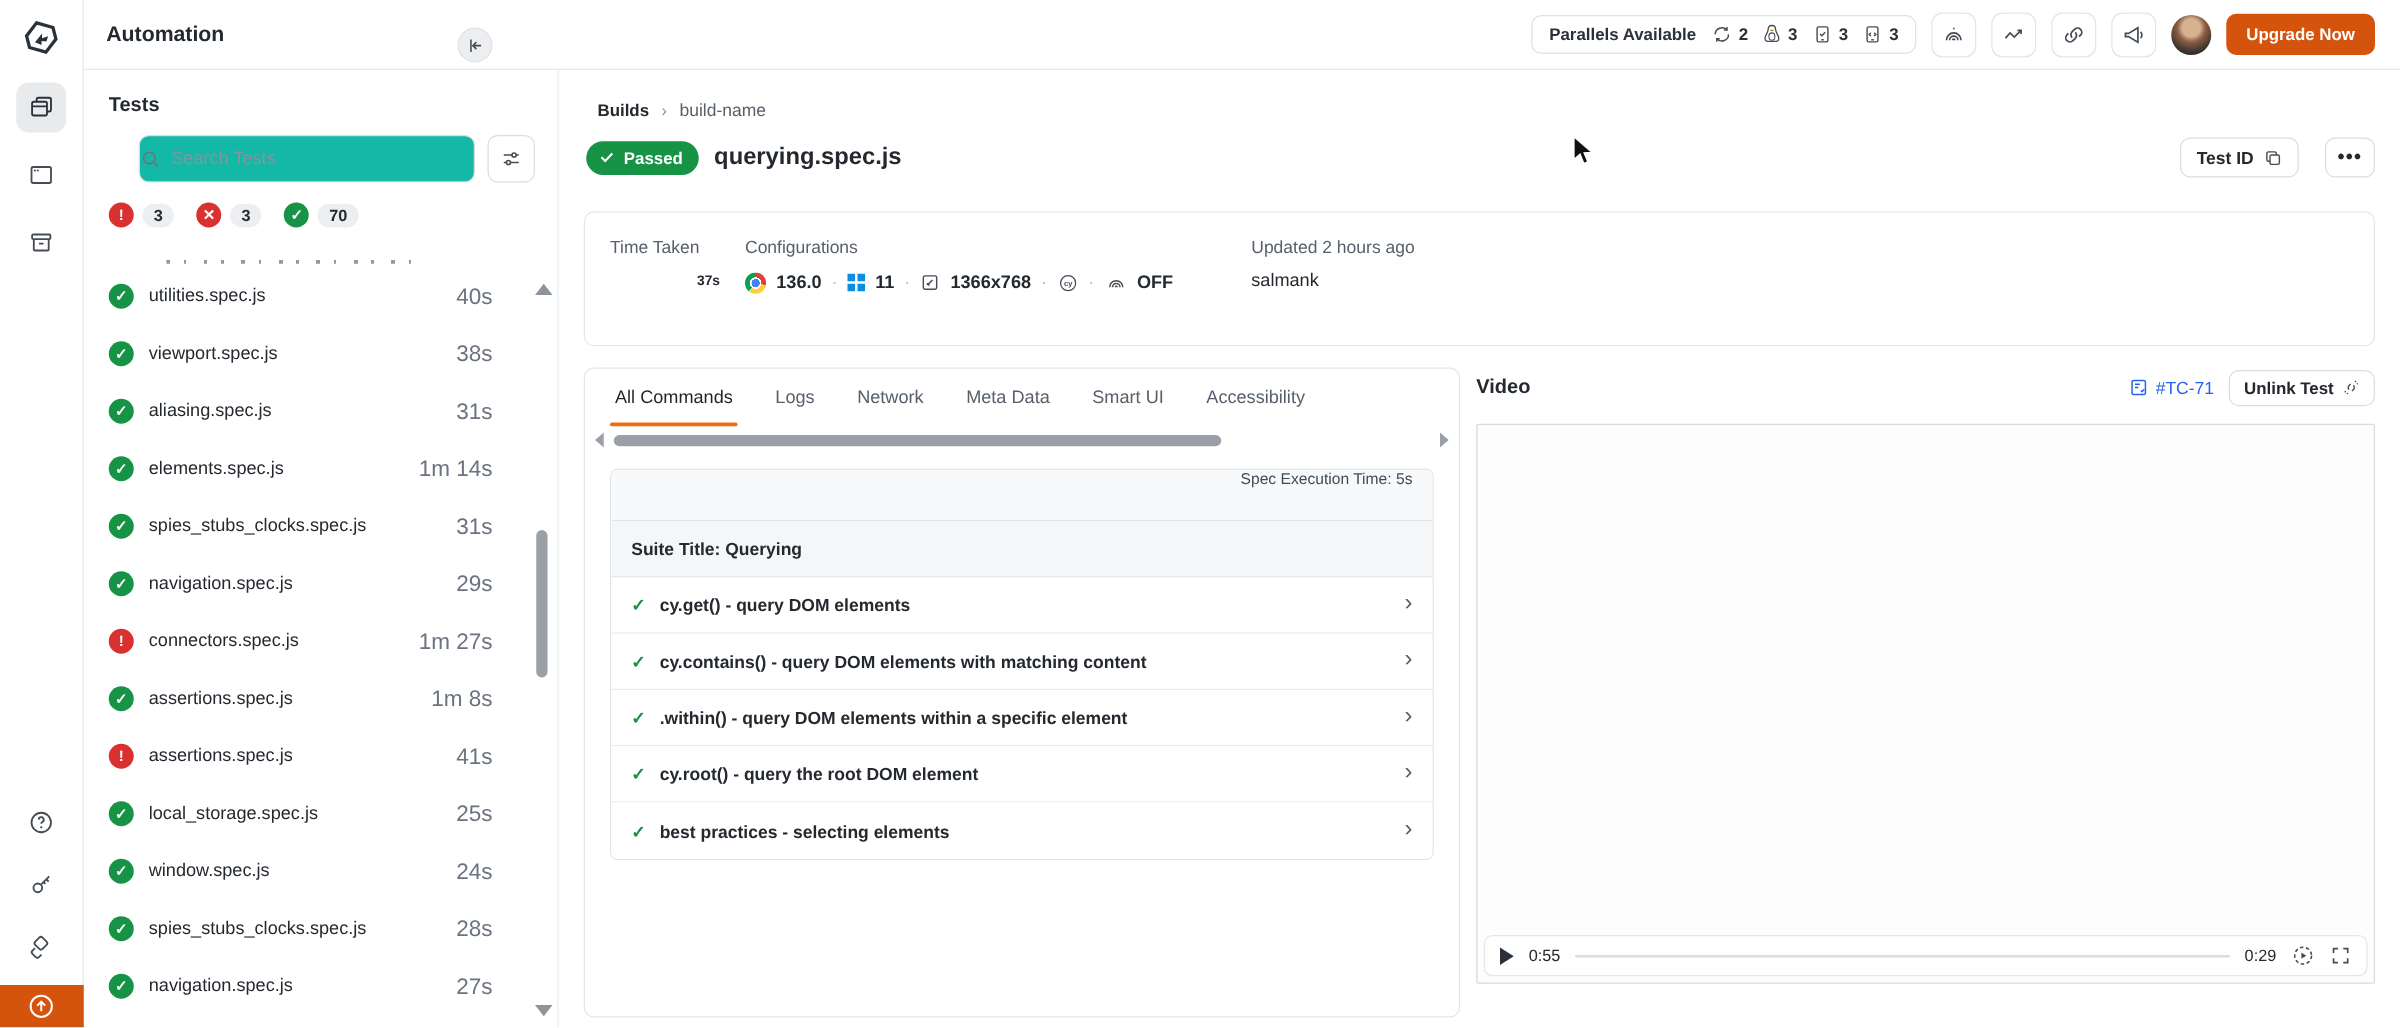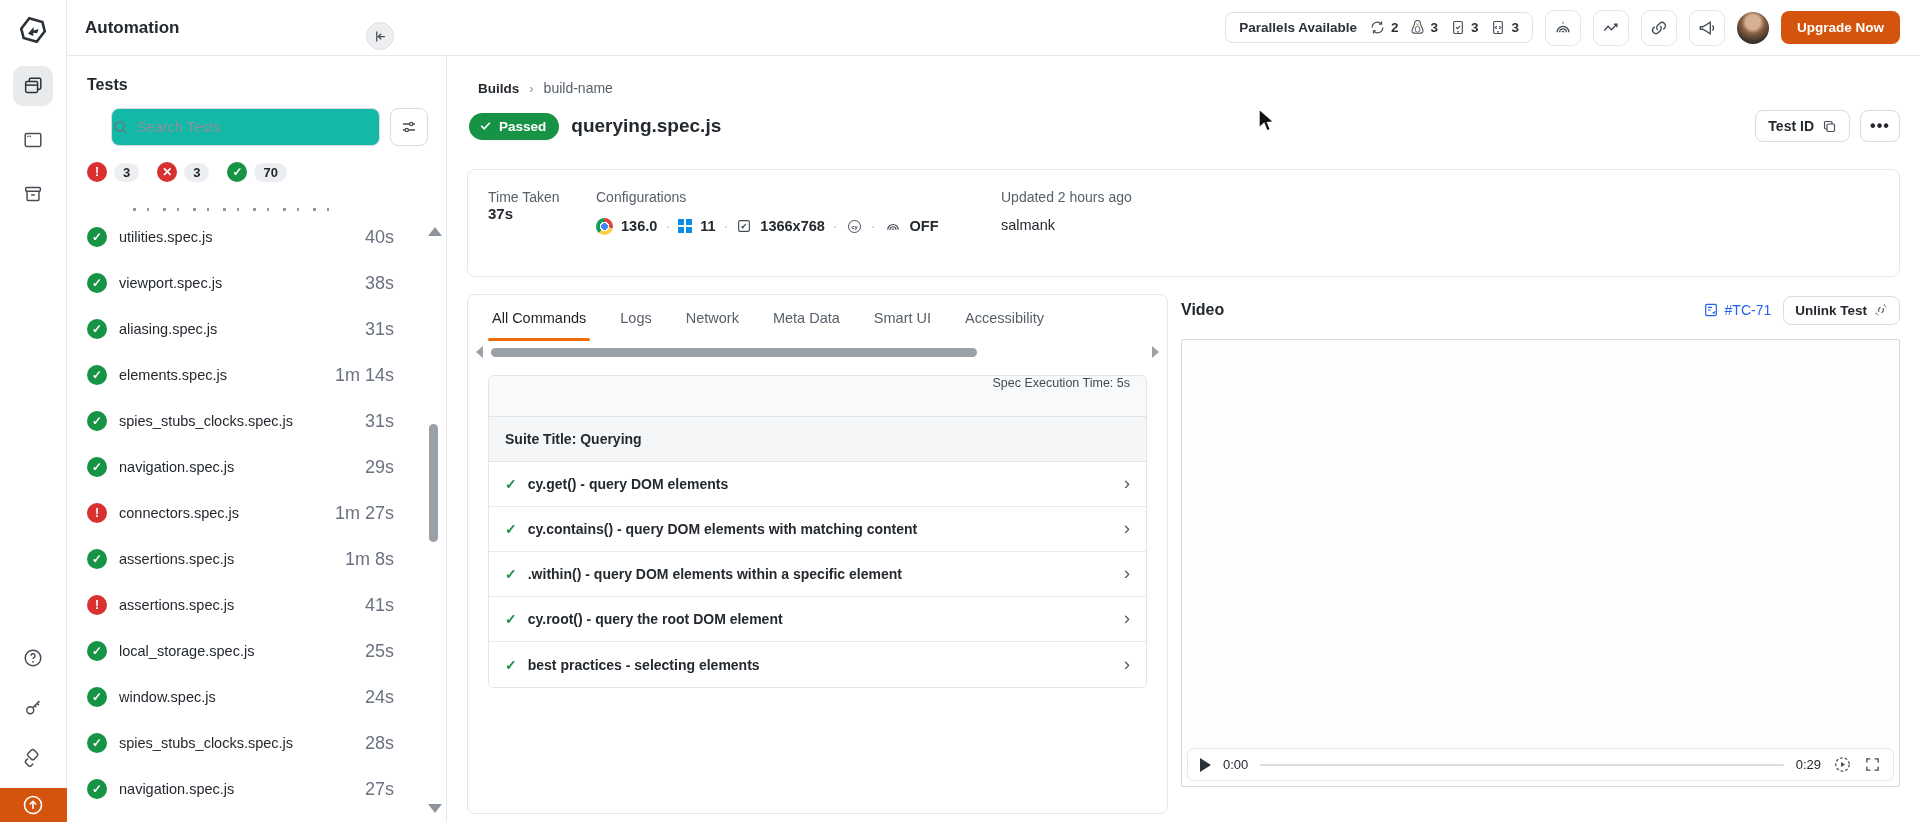--- a/index.html
+++ b/index.html
@@ -82,31 +82,31 @@
   .content { position:absolute; left:447px; top:56px; right:0; bottom:0; background:#fff; padding:22px 20px 0 20px; overflow:hidden; }
   .breadcrumb { margin-left:11px; display:flex; align-items:center; gap:10px; height:20px; }
   .bc-root { font-size:13.5px; font-weight:700; color:#24292f; cursor:pointer; }
   .bc-sep { color:#8a929c; font-size:13px; }
   .bc-current { font-size:14px; color:#57606a; }
 
   .title-row { margin-top:10px; margin-left:2px; height:36px; display:flex; align-items:center; gap:12px; }
   .status-badge { background:#179346; color:#fff; font-size:13.5px; font-weight:700; border-radius:15px;
                   padding:6px 13px 6px 10px; display:flex; align-items:flex-start; gap:7px; }
   .page-title { font-size:19px; font-weight:700; }
-  .title-actions { margin-left:auto; display:flex; gap:10px; }
+  .title-actions { margin-left:auto; display:flex; gap:21px; }
   .tid-btn { border:1px solid #d9dde2; background:#fff; border-radius:8px; padding:7px 12px; font-size:14px; font-weight:600;
              display:flex; align-items:center; gap:8px; cursor:pointer; font-family:inherit; color:#24292f; }
   .more-btn { border:1px solid #d9dde2; background:#fff; border-radius:8px; width:40px; display:flex; align-items:center;
               justify-content:center; cursor:pointer; font-size:16px; font-weight:700; color:#24292f; letter-spacing:1px; }
 
   .info-card { margin-top:25px; height:108px; border:1px solid #e3e6ea; border-radius:8px; display:flex; padding:19px 20px; }
   .ic-col .lbl { font-size:14px; color:#57606a; }
   .col-time { width:88px; margin-right:20px; }
   .col-config { width:385px; margin-right:20px; }
-  .ic-val { margin-top:0; font-size:15px; font-weight:700; }
+  .ic-val { margin-top:14px; font-size:11px; font-weight:700;text-align:right; }
   .cfg-row { margin-top:12px; display:flex; align-items:center; gap:8px; font-size:14.5px; font-weight:600; }
   .cfg-sep { color:#b6bcc3; font-weight:400; }
   .user-val { margin-top:12px; font-size:14.5px; font-weight:500; }
 
   .chrome-ic { width:17px; height:17px; border-radius:50%;
     background: radial-gradient(circle at 50% 50%, #4285f4 0 27%, #fff 28% 38%, rgba(0,0,0,0) 39%),
                 conic-gradient(#db4437 0 100deg, #ffcd40 100deg 220deg, #0f9d58 220deg 360deg); }
   .win-ic { width:14px; height:14px; display:grid; grid-template-columns:1fr 1fr; grid-template-rows:1fr 1fr; gap:1.5px; }
   .win-ic i { background:#0c8de4; }
 
@@ -541,21 +541,21 @@
               <svg class="ic" width="14" height="14" viewBox="0 0 24 24" fill="none" stroke="#454c55" stroke-width="1.9">
                 <path d="M9 15 a4 4 0 0 1 0-5.7 l2-2 M15 9 a4 4 0 0 1 0 5.7 l-2 2"></path>
                 <path d="M17 4.5 l1.5-1.5 M19.5 7 l1.5-.4 M4.5 17 L3 18.5 M7 19.5 l-.4 1.5"></path>
               </svg>
             </button>
           </span>
         </div>
         <div class="video-box">
           <div class="v-controls">
             <span class="play-btn"></span>
-            <span class="v-time">0:00</span>
+            <span class="v-time">0:55</span>
             <span class="v-progress"></span>
             <span class="v-time">0:29</span>
             <svg class="ic" width="19" height="19" viewBox="0 0 24 24" fill="none" stroke="#454c55" stroke-width="1.6">
               <circle cx="12" cy="12" r="8.5" stroke-dasharray="3.5 2.6"></circle>
               <path d="M10.2 8.8 l5 3.2-5 3.2 Z" fill="#454c55" stroke="none"></path>
             </svg>
             <svg class="ic" width="17" height="17" viewBox="0 0 24 24" fill="none" stroke="#454c55" stroke-width="1.9">
               <path d="M4 9 V4 h5 M15 4 h5 v5 M20 15 v5 h-5 M9 20 H4 v-5"></path>
             </svg>
           </div>

